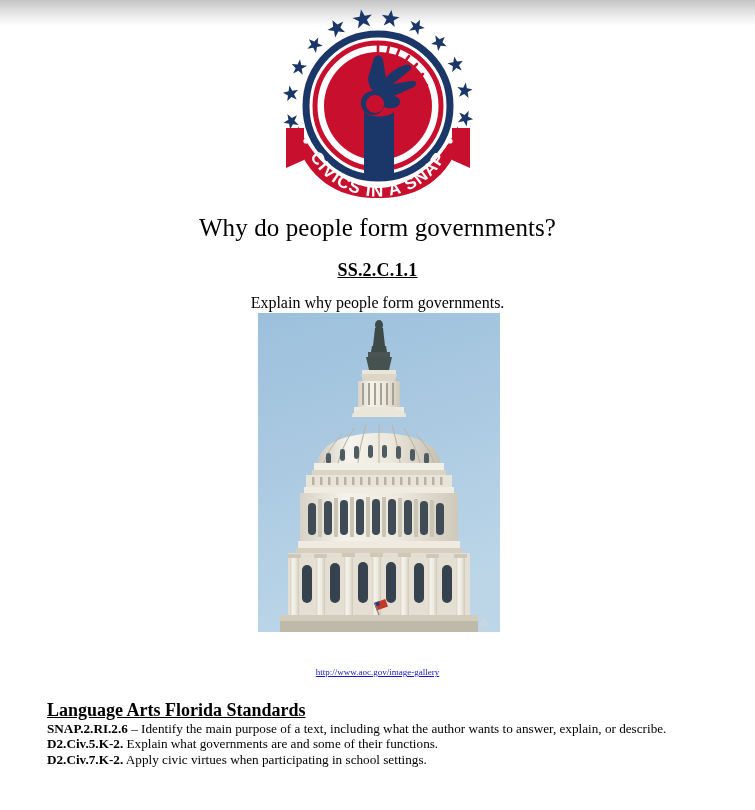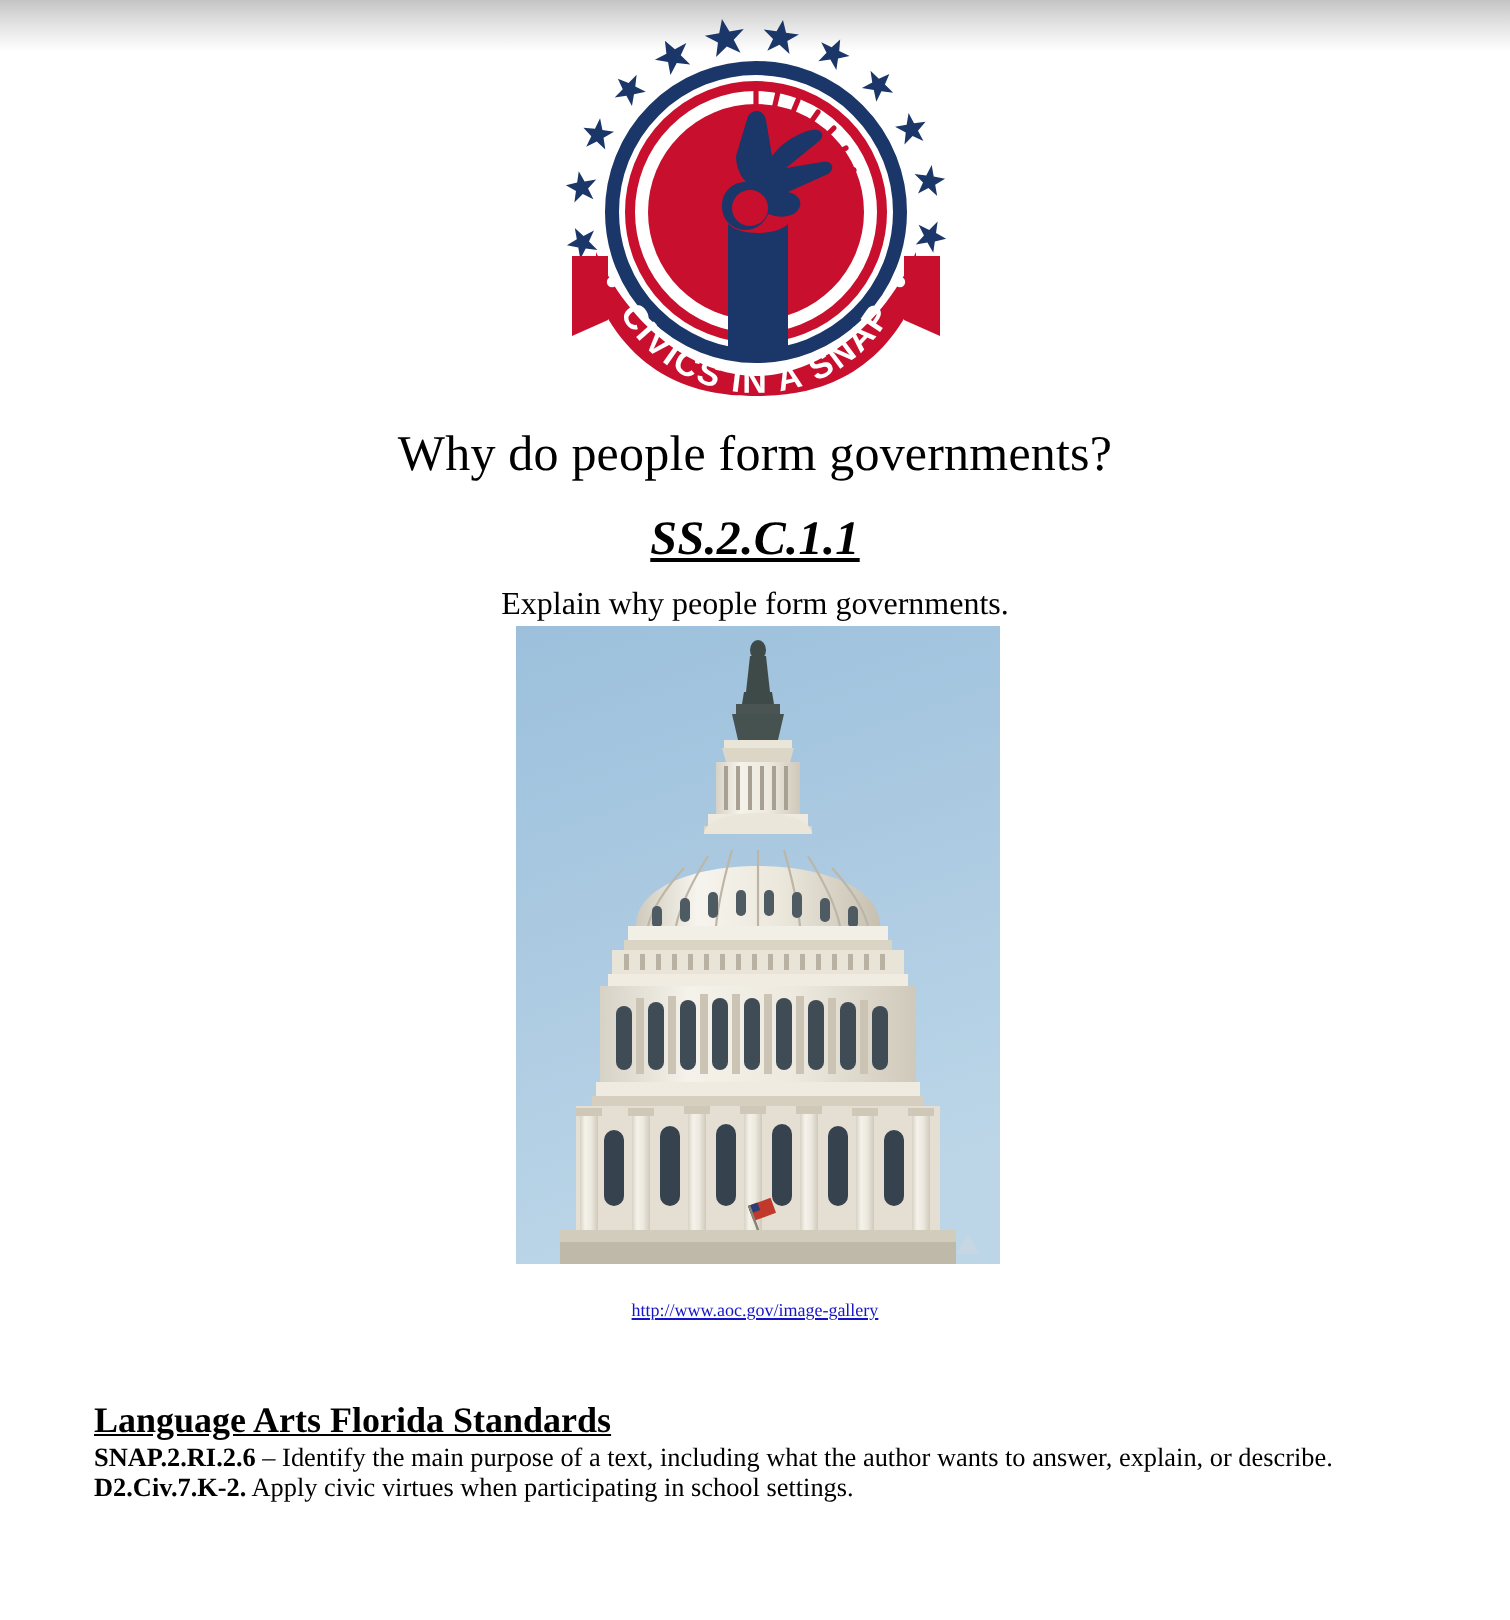--- a/index.html
+++ b/index.html
@@ -58,47 +58,46 @@
     text-align: center;
   }
   .doc-title {
     font-size: 25px;
     line-height: 32px;
     font-weight: normal;
     margin: 0;
     letter-spacing: .1px;
   }
   .benchmark-code {
-    font-size: 24px;
+    font-size: 18px;
     line-height: 30px;
     font-weight: bold;
     text-decoration: underline;
     margin: 11px 0 0 0;
     letter-spacing: .2px;
-    font-style: italic;
   }
   .benchmark-desc {
     font-size: 16px;
     line-height: 22px;
     margin: 7px 0 0 0;
   }
 
   
   .photo-frame {
     position: absolute;
     top: 313px;
     left: 258px;
     width: 242px;
     height: 319px;
     overflow: hidden;
     background: #a9c9e2;
   }
   .photo-credit {
     position: absolute;
-    top: 649px;
+    top: 666px;
     left: 0;
     width: 755px;
     text-align: center;
     font-size: 9px;
     line-height: 12px;
   }
   .photo-credit a,
   .photo-credit .link {
     color: #1414c8;
     text-decoration: underline;
@@ -455,20 +454,23 @@
     <div class="std-heading-row">
       <span class="std-heading">Language Arts Florida Standards</span>
     </div>
 
     <p class="std-item">
       <span class="std-code">SNAP.2.RI.2.6</span><span> – Identify the main purpose of a text, including what the author wants to answer, explain, or describe.</span>
     </p>
 
 
 
+    <p class="std-item">
+      <span class="std-code">D2.Civ.5.K-2.</span><span> Explain what governments are and some of their functions.</span>
+    </p>
 
     <p class="std-item">
       <span class="std-code">D2.Civ.7.K-2.</span><span> Apply civic virtues when participating in school settings.</span>
     </p>
 
   </div>
 
 </div>
 
 </body></html>

